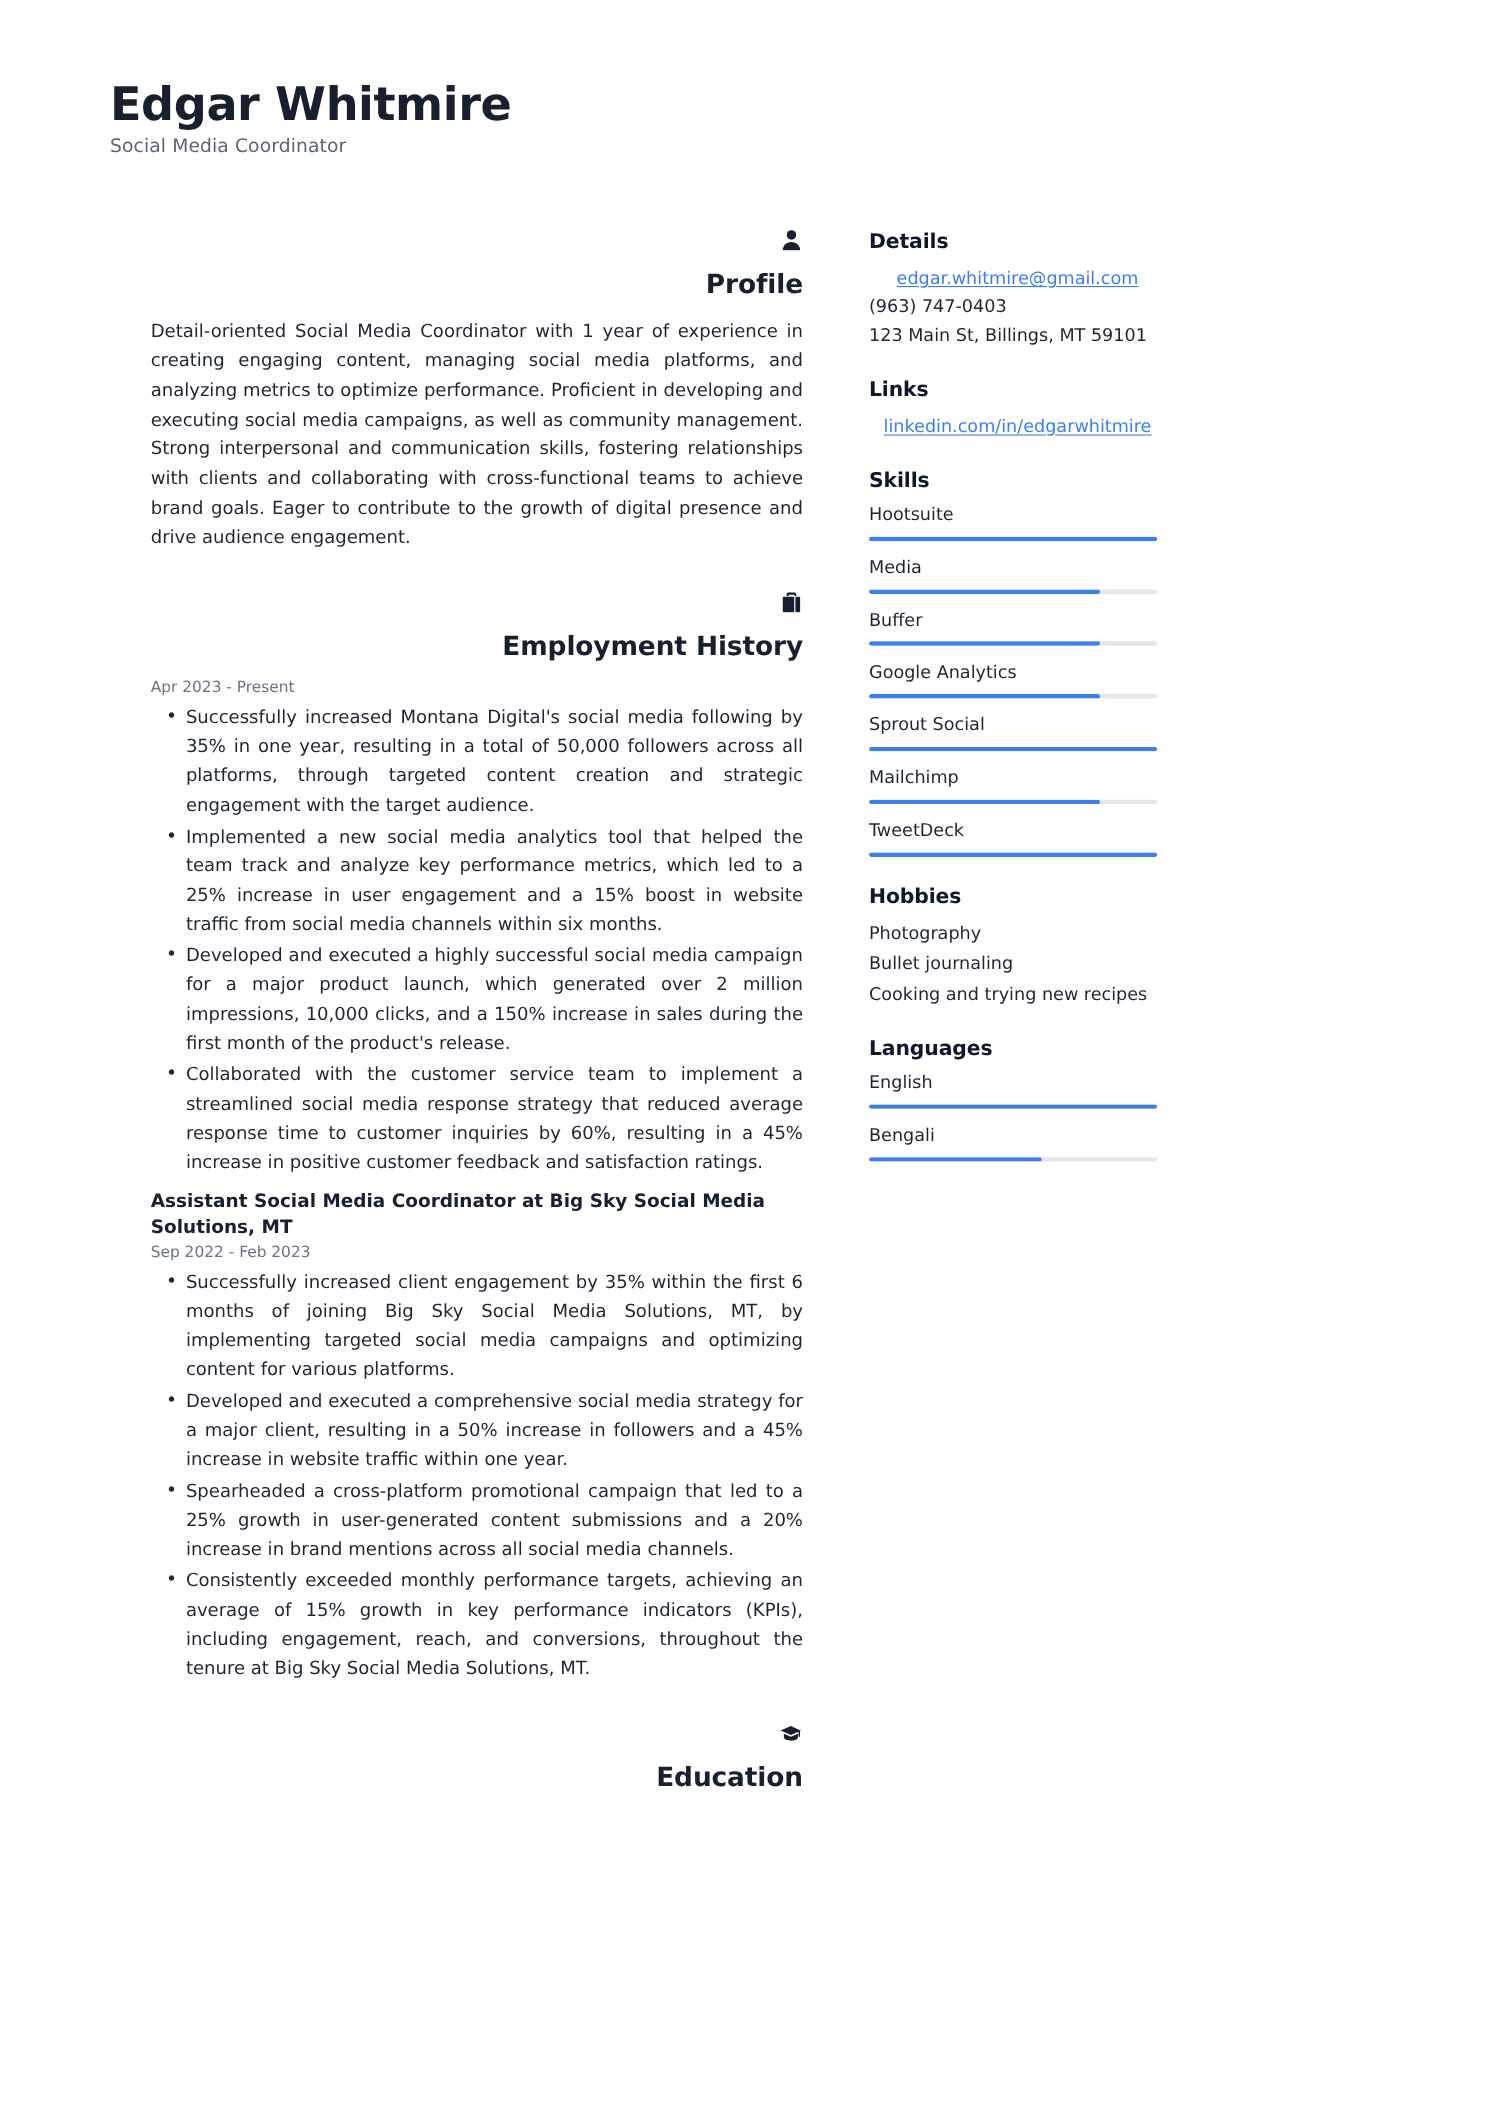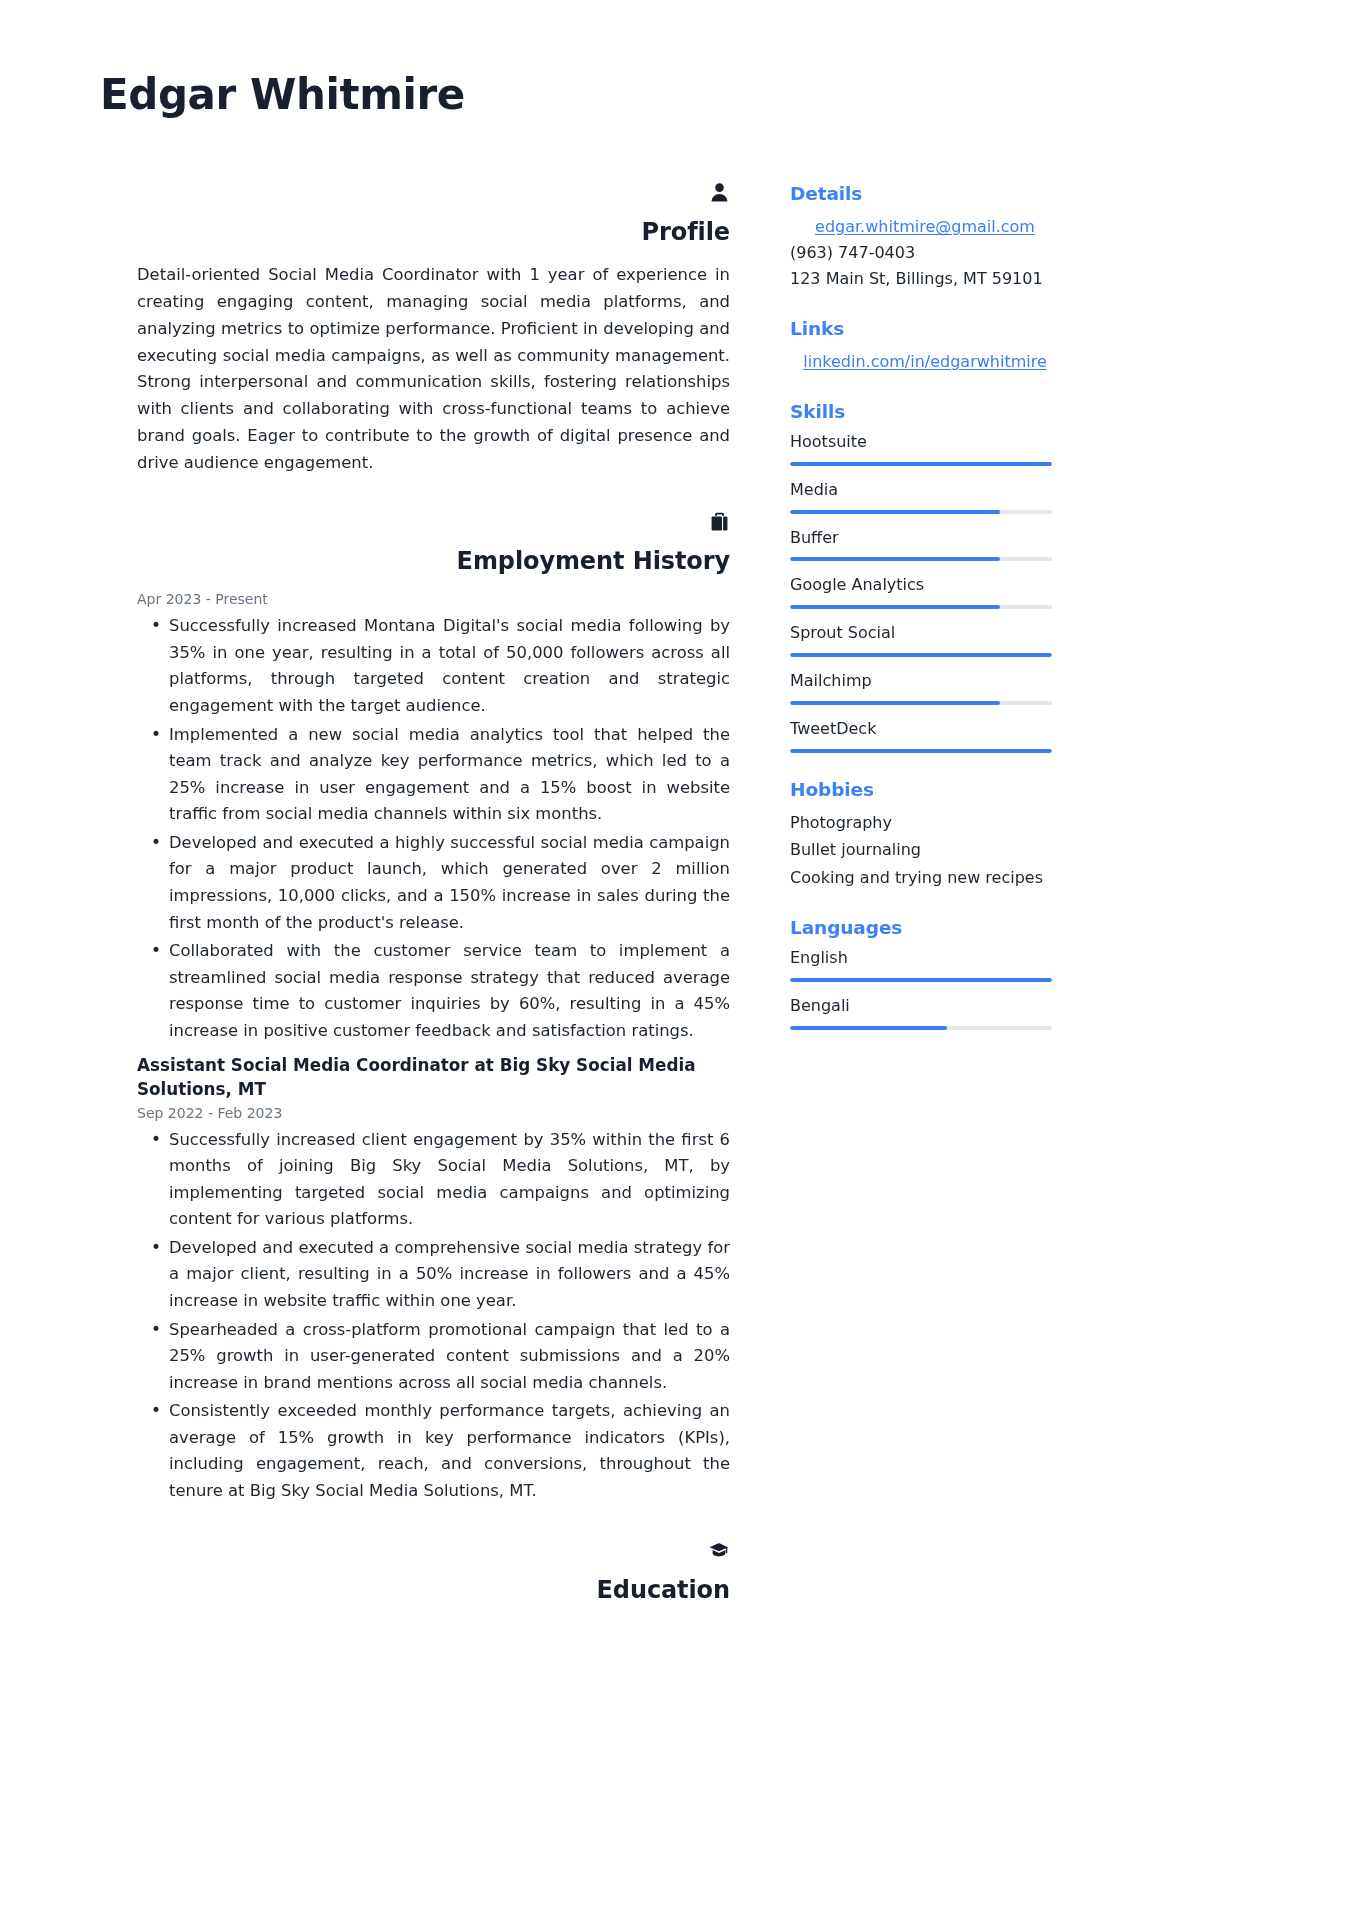--- a/index.html
+++ b/index.html
@@ -116,21 +116,21 @@
     top: -1px;
     font-size: 17px;
     color: #1d2531;
   }
 
   
   .side-block { margin-bottom: 26px; }
   .side-head {
     font-size: 18.5px;
     font-weight: 700;
-    color: #3b82f6;
+    color: #0f172a;
     margin-bottom: 10px;
     letter-spacing: -0.1px;
   }
   .side-line {
     font-size: 16px;
     line-height: 1.62;
     color: #1d2531;
   }
   .side-link {
     font-size: 16px;
@@ -176,20 +176,21 @@
   
   .edu-section { margin-top: 22px; }
 </style>
 </head>
 <body>
 
 <div class="page">
 
   <div class="header">
     <div class="name">Edgar Whitmire</div>
+    <div class="job-subtitle">Social Media Coordinator</div>
   </div>
 
   <div class="body-grid">
 
     <div class="col-main">
 
       <div class="section">
         <div class="section-head">
           <span class="section-icon">
             <svg width="17" height="19" viewBox="0 0 17 19" fill="currentColor" aria-hidden="true">

